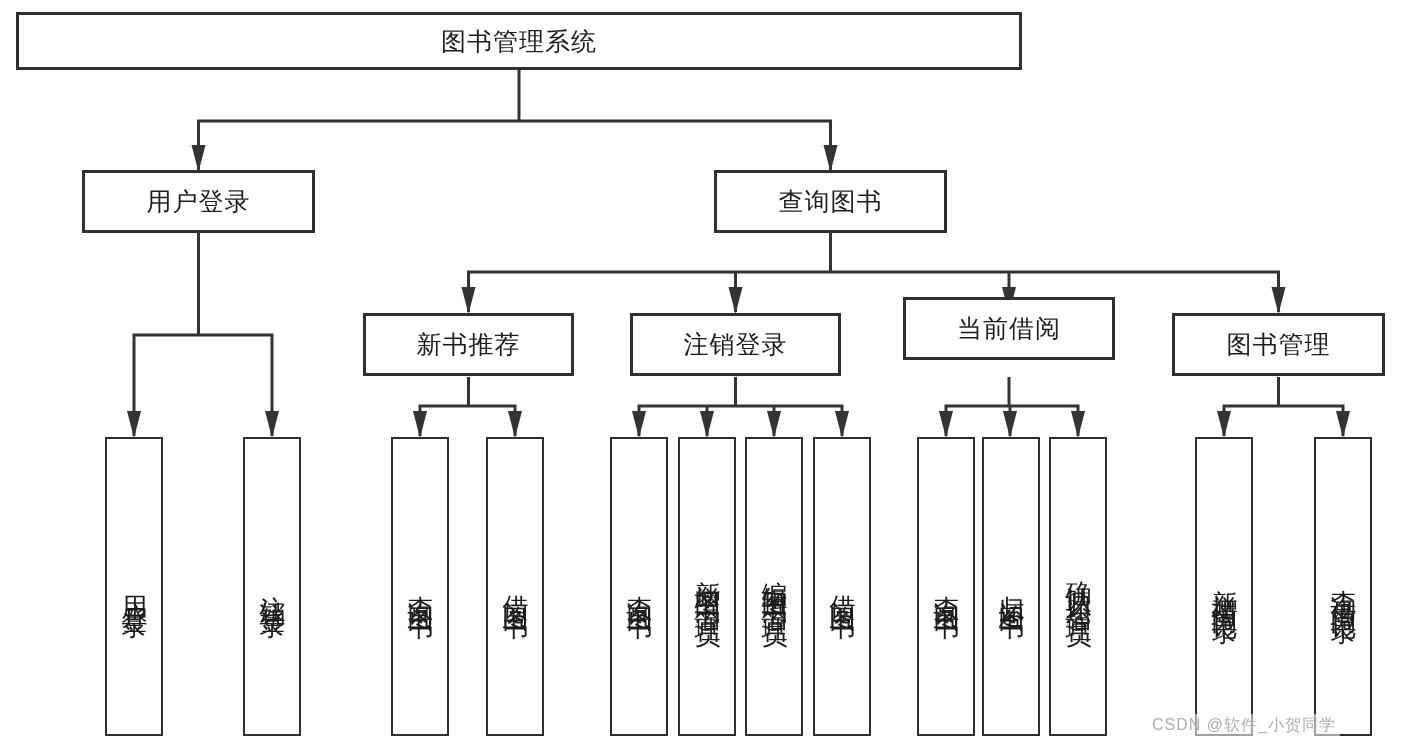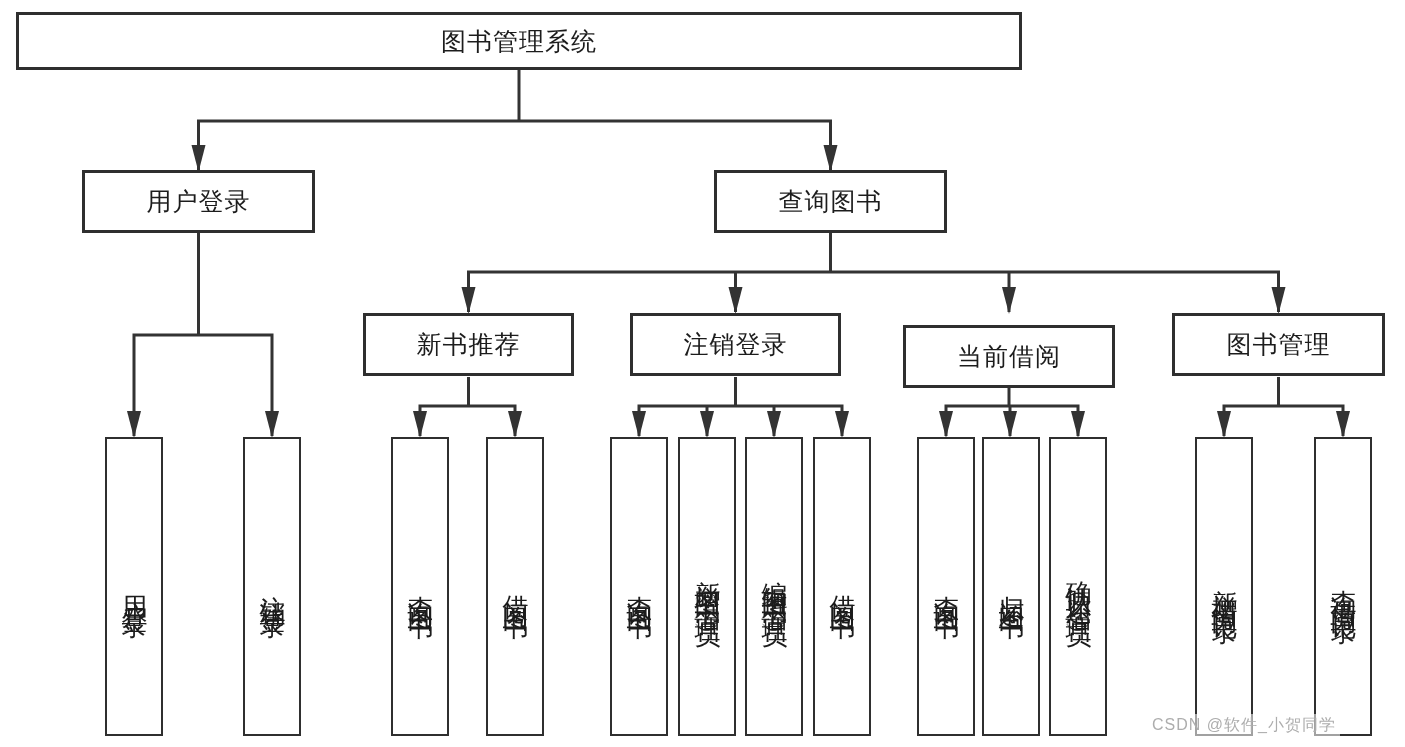--- a/index.html
+++ b/index.html
@@ -133,21 +133,21 @@
   <div class="box hbox" style="left:714px;top:170px;width:233px;height:63px">
     <span>查询图书</span>
   </div>
 
   <div class="box hbox" style="left:363px;top:313px;width:211px;height:63px">
     <span>新书推荐</span>
   </div>
   <div class="box hbox" style="left:630px;top:313px;width:211px;height:63px">
     <span>注销登录</span>
   </div>
-  <div class="box hbox" style="left:903px;top:325px;width:212px;height:63px">
+  <div class="box hbox" style="left:903px;top:297px;width:212px;height:63px">
     <span>当前借阅</span>
   </div>
   <div class="box hbox" style="left:1172px;top:313px;width:213px;height:63px">
     <span>图书管理</span>
   </div>
 
   <div class="box vbox" style="left:105px;top:437px;width:58px;height:299px">
     <span>用户登录</span>
   </div>
   <div class="box vbox" style="left:243px;top:437px;width:58px;height:299px">

